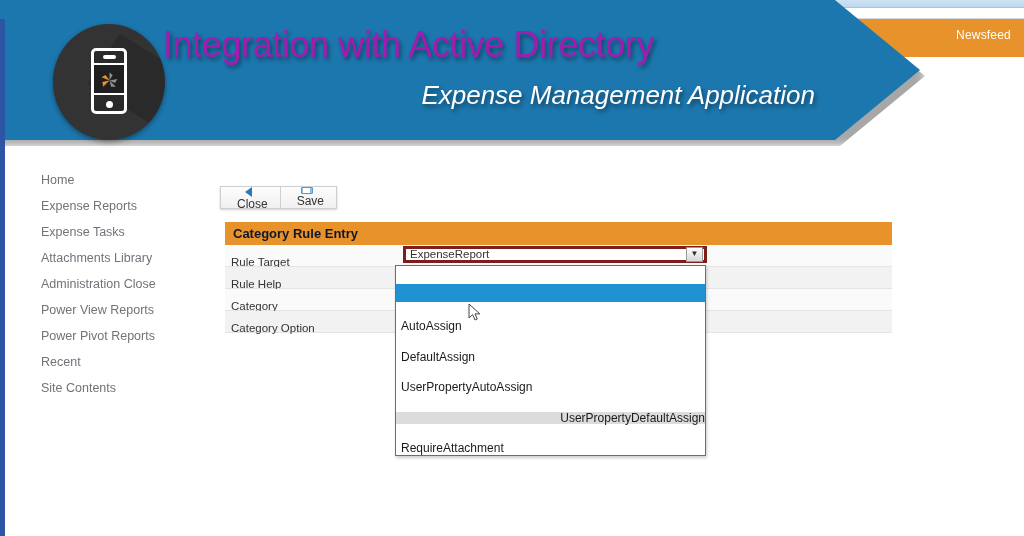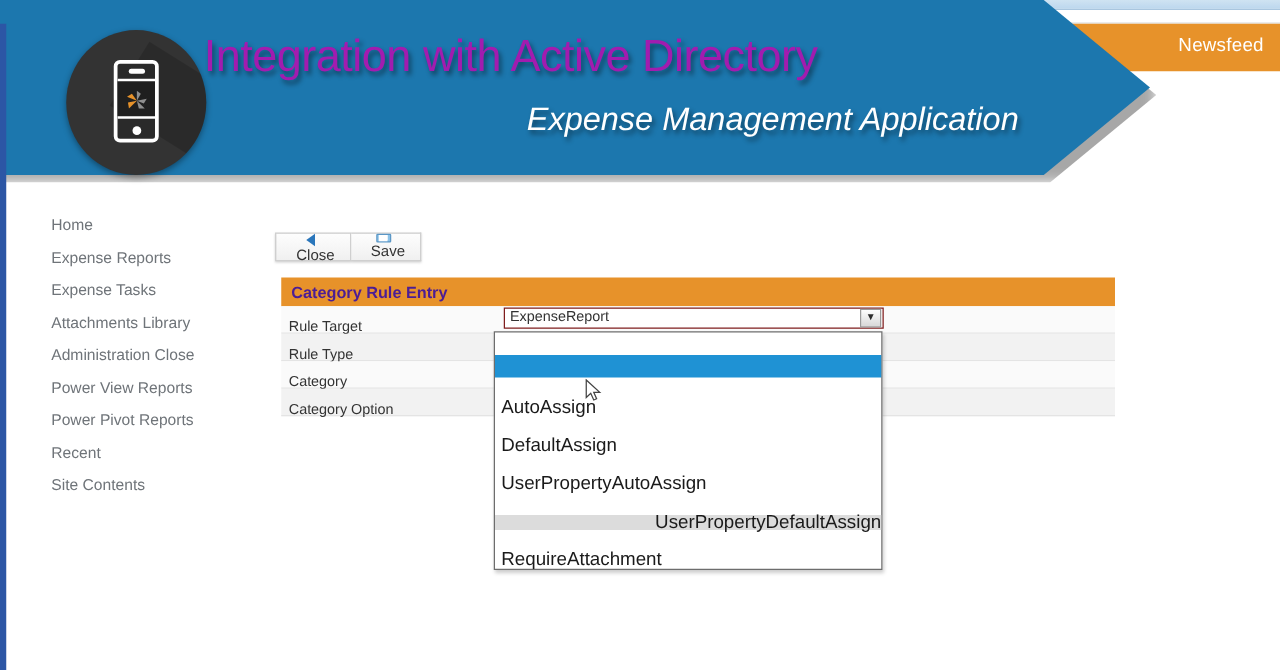--- a/index.html
+++ b/index.html
@@ -81,21 +81,21 @@
 
   
   .newsfeed-bar {
     position: absolute; right: 0; top: 0;
     width: 300px; height: 38px;
     background: #e7922a;
     z-index: 5;
   }
   .newsfeed-label {
     position: absolute; right: 13px; top: 9px;
-    font-size: 15px; color: #ffffff;
+    font-size: 12px; color: #ffffff;
     letter-spacing: .2px;
     white-space: nowrap;
     z-index: 6;
   }
 
   
   .page-frame {
     position: absolute; left: 0; top: 0;
     width: 1019px; height: 517px;
     border-top: 1px solid #ececec;
@@ -259,21 +259,21 @@
   }
 
   
   .form-table {
     position: absolute; left: 5px; top: 48px;
     width: 667px;
   }
   .form-header {
     height: 23px;
     background: #e7922a;
-    color: #4c1d95;
+    color: #0f172a;
     font-size: 13px;
     font-weight: bold;
     line-height: 23px;
     padding-left: 8px;
     white-space: nowrap;
   }
   .form-row {
     position: relative;
     display: flex;
     align-items: center;
@@ -290,21 +290,21 @@
     white-space: nowrap;
     margin-top: 12px;
   }
   .row-field { flex: 1; position: relative; height: 22px; }
 
   
   .sp-select {
     position: absolute; left: 0; top: 1px;
     width: 304px; height: 17px;
     background: #ffffff;
-    border: 1px solid #7f1d1d;
+    border: 3px solid #7f1d1d;
     display: flex; align-items: center;
     cursor: pointer;
   }
   .sp-select-value {
     flex: 1;
     font-size: 11.5px;
     color: #333333;
     padding-left: 4px;
     white-space: nowrap;
   }
@@ -323,21 +323,21 @@
     position: absolute;
     left: 175px; top: 91px;
     width: 311px;
     background: #ffffff;
     border: 1px solid #6d6d6d;
     z-index: 40;
     box-shadow: 1px 2px 3px rgba(0,0,0,.2);
   }
   .dd-option {
     height: 12.5px;
-    font-size: 15px;
+    font-size: 12px;
     line-height: 12.5px;
     color: #1a1a1a;
     padding-left: 5px;
     white-space: nowrap;
     cursor: pointer;
     margin-top: 18px;
   }
   .dd-option.selected {
     height: 18px;
     background: #1f92d4;
@@ -412,21 +412,21 @@
           <div class="row-label">Rule Target</div>
           <div class="row-field">
             <div class="sp-select">
               <span class="sp-select-value">ExpenseReport</span>
               <span class="sp-select-arrow">▼</span>
             </div>
           </div>
         </div>
 
         <div class="form-row alt">
-          <div class="row-label">Rule Type</div>
+          <div class="row-label">Rule Help</div>
           <div class="row-field"></div>
         </div>
 
         <div class="form-row">
           <div class="row-label">Category</div>
           <div class="row-field"></div>
         </div>
 
         <div class="form-row alt">
           <div class="row-label">Category Option</div>

